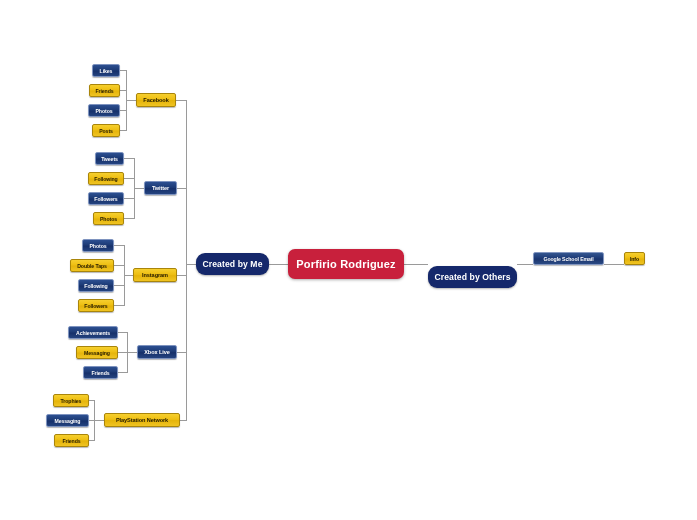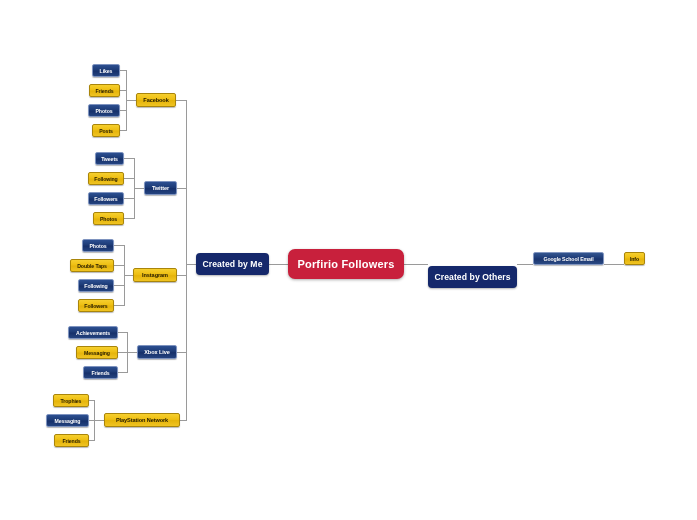--- a/index.html
+++ b/index.html
@@ -61,21 +61,21 @@
   
   .n-mid {
     font-size: 5.6px;
     height: 14px;
   }
   
   .n-navy {
     background: #15286b;
     border: none;
     color: #ffffff;
-    border-radius: 4px;
+    border-radius: 9px;
     font-size: 8.6px;
     font-weight: bold;
     height: 22px;
     box-shadow: 0 1px 2px rgba(0,0,0,0.30);
     letter-spacing: 0.1px;
   }
   
   .n-root {
     background: #c8203c;
     border: none;
@@ -183,20 +183,20 @@
   <div class="node n-blue" style="left:83px;  top:366px; width:35px;">Friends</div>
   <div class="node n-blue n-mid" style="left:137px; top:345px; width:40px;">Xbox Live</div>
 
   <div class="node n-yellow" style="left:53px;  top:394px; width:36px;">Trophies</div>
   <div class="node n-blue" style="left:46px;  top:414px; width:43px;">Messaging</div>
   <div class="node n-yellow" style="left:54px;  top:434px; width:35px;">Friends</div>
   <div class="node n-yellow n-mid" style="left:104px; top:413px; width:76px;">PlayStation Network</div>
 
   <div class="node n-navy" style="left:196px; top:253px; width:73px;">Created by Me</div>
 
-  <div class="node n-root" style="left:288px; top:249px; width:116px;">Porfirio Followers</div>
+  <div class="node n-root" style="left:288px; top:249px; width:116px;">Porfirio Rodriguez</div>
 
   <div class="node n-navy" style="left:428px; top:266px; width:89px;">Created by Others</div>
 
   <div class="node n-small-blue" style="left:533px; top:252px; width:71px;">Google School Email</div>
   <div class="node n-yellow" style="left:624px; top:252px; width:21px;">Info</div>
 
 </div>
 
 </body></html>

